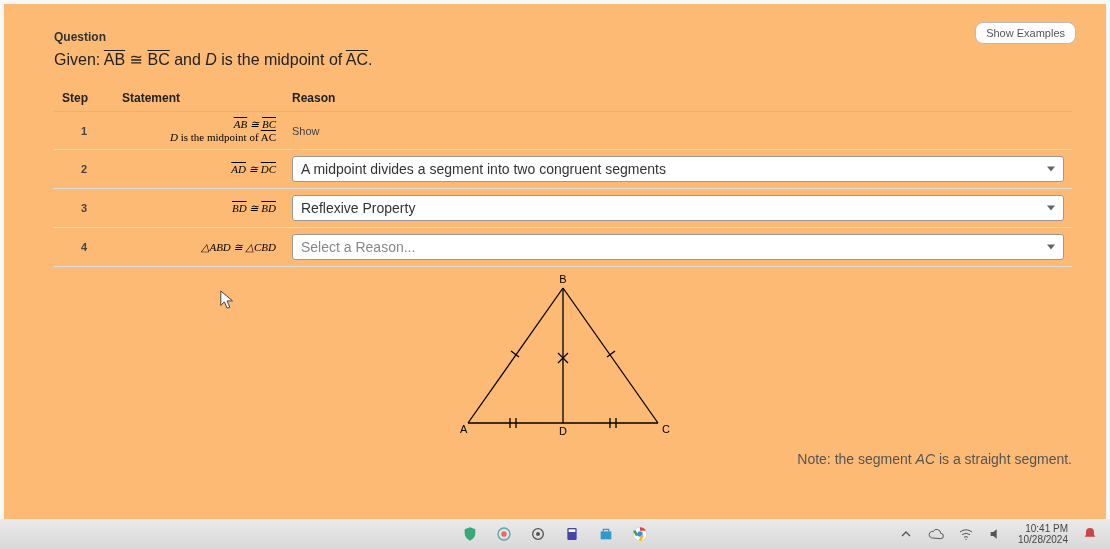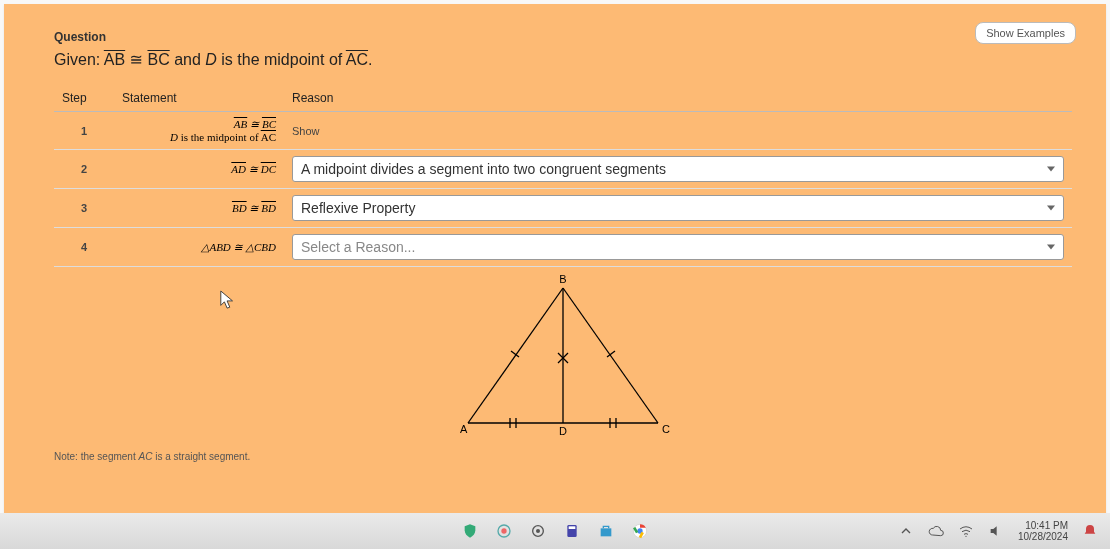--- a/index.html
+++ b/index.html
@@ -4,34 +4,34 @@
 <style>
   *{box-sizing:border-box;margin:0;padding:0}
   body{font-family:"Segoe UI",Arial,sans-serif;background:#f8f8f8;width:1110px;height:549px;overflow:hidden;position:relative}
   .page{background:#fdba74;margin:4px;padding:26px 34px 0 50px;min-height:519px;box-shadow:0 1px 2px rgba(0,0,0,.08);position:relative}
   .question-heading{font-size:12px;font-weight:700;color:#333;margin-bottom:6px}
   .show-ex{position:absolute;right:30px;top:18px;border:1px solid #bbb;border-radius:8px;padding:4px 10px;font-size:11px;color:#555;background:#fff;cursor:pointer}
   .given,.prove{font-size:16px;color:#222;margin:3px 0 8px 0}
   .ov{text-decoration:overline}
   .math-i{font-style:italic}
   table.proof{width:100%;border-collapse:collapse;margin-top:18px}
-  table.proof th{text-align:left;font-size:12px;font-weight:400;padding:4px 8px 6px 8px;border-bottom:1px solid #bbb;color:#222}
+  table.proof th{text-align:left;font-size:12px;font-weight:700;padding:4px 8px 6px 8px;border-bottom:1px solid #bbb;color:#222}
   table.proof th.step-h{width:60px}
   table.proof th.stmt-h{width:170px;text-align:left}
   table.proof td{padding:6px 8px;font-size:11px;border-bottom:1px solid #ddd;vertical-align:middle}
   table.proof td.step{text-align:center;font-weight:600;color:#444}
   table.proof td.stmt{text-align:right;font-family:"Times New Roman",serif;font-style:italic}
   .reason-static{color:#444;font-size:11px}
   .reason-select{width:100%;border:1px solid #999;border-radius:3px;padding:4px 22px 4px 8px;font-size:14px;color:#333;background:#fff;position:relative;cursor:pointer}
   .reason-select::after{content:"";position:absolute;right:8px;top:50%;width:0;height:0;border-left:4px solid transparent;border-right:4px solid transparent;border-top:5px solid #666;transform:translateY(-50%)}
   .placeholder{color:#888}
   .diagram-wrap{text-align:center;margin-top:6px}
-  .note{text-align:left;font-size:10px;color:#555;margin-top:4px}
+  .note{text-align:right;font-size:14px;color:#555;margin-top:4px}
   .cursor{position:absolute;left:215px;top:285px;width:18px;height:22px}
-  .taskbar{position:absolute;left:0;bottom:0;height:36px;width:100%;background:linear-gradient(#eaeaea,#d8d8d8);display:flex;align-items:center;justify-content:flex-end;padding:0 12px;font-size:10px;color:#444;gap:14px}
+  .taskbar{position:absolute;left:0;bottom:0;height:30px;width:100%;background:linear-gradient(#eaeaea,#d8d8d8);display:flex;align-items:center;justify-content:flex-end;padding:0 12px;font-size:10px;color:#444;gap:14px}
   .task-left{position:absolute;left:10px;bottom:6px;font-size:9px;color:#777}
   .tb-icons{position:absolute;left:50%;transform:translateX(-50%);display:flex;gap:18px;align-items:center}
   .tb-ic{width:16px;height:16px}
   .clock{text-align:right;line-height:1.1}
 </style>
 </head>
 <body>
 
 <div class="page">
   <div class="question-heading">Question</div>

